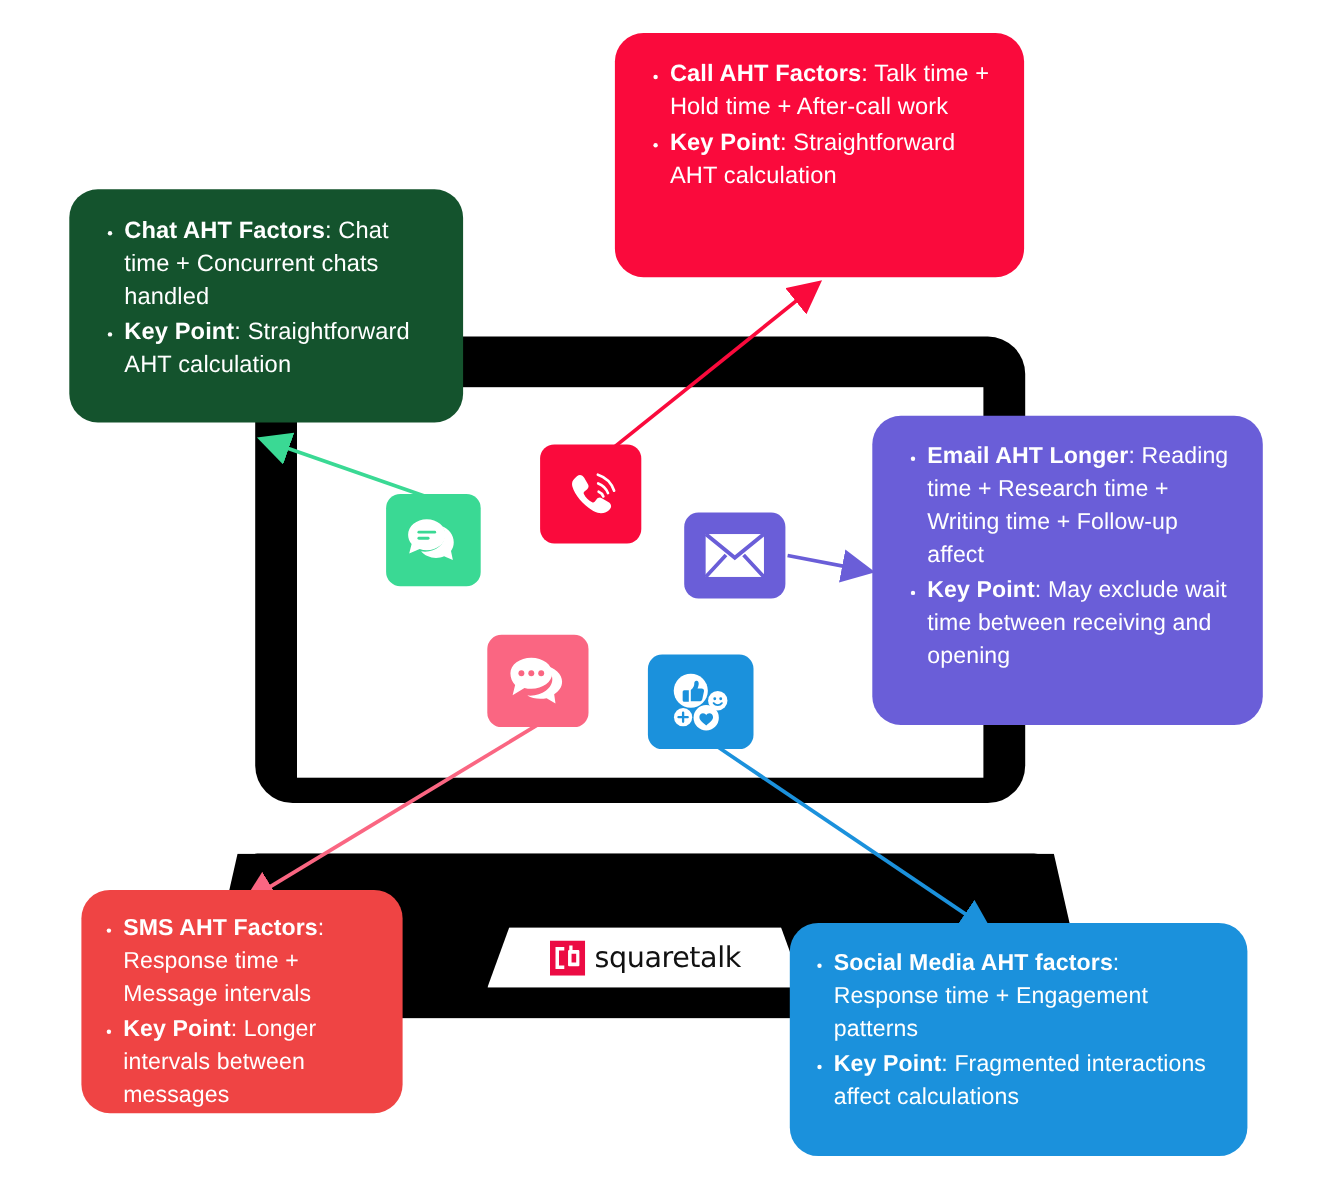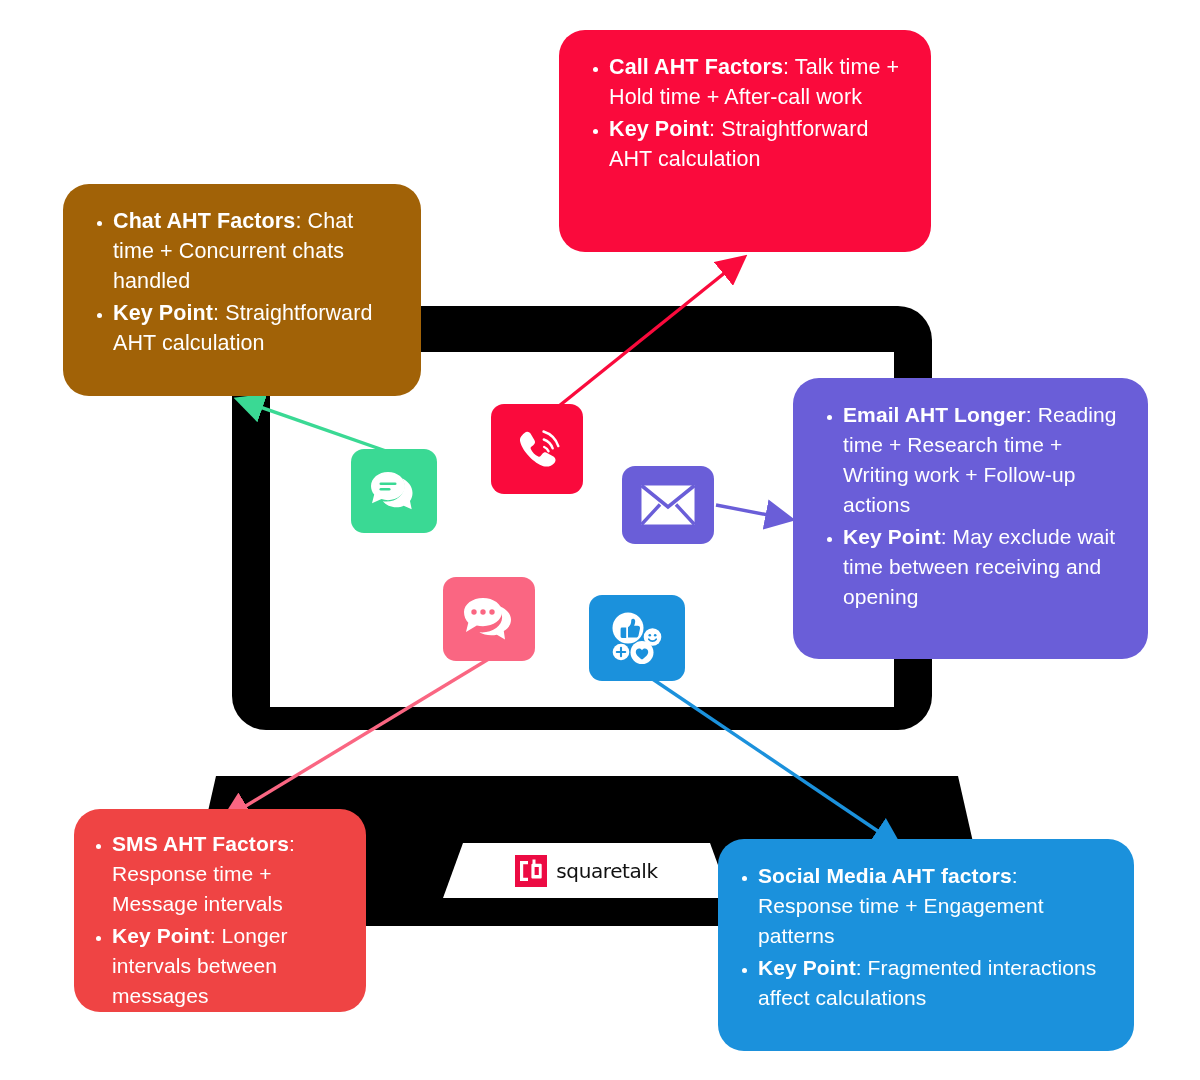--- a/index.html
+++ b/index.html
@@ -9,40 +9,40 @@
   
   .laptop-screen{position:absolute;left:232px;top:306px;width:700px;height:424px;background:#000;border-radius:34px;}
   .laptop-display{position:absolute;left:270px;top:352px;width:624px;height:355px;background:#fff;}
   .laptop-base{position:absolute;left:182px;top:776px;width:810px;height:150px;background:#000;
      clip-path:polygon(34px 0, 776px 0, 810px 150px, 0 150px);}
   .laptop-base-round{position:absolute;left:216px;top:776px;width:742px;height:34px;background:#000;border-radius:18px 18px 0 0;}
   .logo-plate{position:absolute;left:443px;top:843px;width:287px;height:55px;background:#fff;
      clip-path:polygon(20px 0, 267px 0, 287px 55px, 0 55px);
      display:flex;align-items:center;justify-content:center;gap:9px;}
   .logo-mark{width:32px;height:32px;flex:0 0 auto;}
-  .logo-word{font-family:"DejaVu Sans",sans-serif;font-size:20px;font-weight:500;color:#111;letter-spacing:-0.4px;}
+  .logo-word{font-family:"DejaVu Sans",sans-serif;font-size:26px;font-weight:500;color:#111;letter-spacing:-0.4px;}
 
   
   .chan-icon{position:absolute;border-radius:13px;display:flex;align-items:center;justify-content:center;}
   .chan-icon svg{display:block;}
   #icon-call  {left:491px;top:404px;width:92px;height:90px;background:#FA0A3C;}
   #icon-chat  {left:351px;top:449px;width:86px;height:84px;background:#3AD994;}
   #icon-email {left:622px;top:466px;width:92px;height:78px;background:#6A5ED8;}
   #icon-sms   {left:443px;top:577px;width:92px;height:84px;background:#FA6682;}
   #icon-social{left:589px;top:595px;width:96px;height:86px;background:#1B91DC;}
 
   
   .card{position:absolute;border-radius:26px;padding:22px 26px 24px 28px;box-sizing:border-box;color:#fff;}
   .card ul{margin:0;padding:0 0 0 22px;list-style:disc;}
   .card li{margin:0 0 2px 0;font-size:21.5px;line-height:30px;font-weight:300;letter-spacing:.1px;}
   .card li::marker{font-size:16px;}
   .card li b{font-weight:600;}
 
   #card-call  {left:559px;top:30px;width:372px;height:222px;background:#FA0A3C;}
-  #card-chat  {left:63px;top:184px;width:358px;height:212px;background:#a16207;}
+  #card-chat  {left:63px;top:172px;width:358px;height:212px;background:#14532d;}
   #card-email {left:793px;top:378px;width:355px;height:281px;background:#6A5ED8;}
   #card-sms   {left:74px;top:809px;width:292px;height:203px;background:#ef4444;}
   #card-social{left:718px;top:839px;width:416px;height:212px;background:#1B91DC;}
 
   #card-email li, #card-sms li, #card-social li{font-size:21px;line-height:30px;}
   #card-sms{padding:20px 18px 20px 16px;}
   #card-social{padding:22px 20px 22px 18px;}
 
   
   #arrows{position:absolute;left:0;top:0;width:1200px;height:1080px;pointer-events:none;}
@@ -161,21 +161,21 @@
 
   <div class="card" id="card-chat">
     <ul>
       <li><b>Chat AHT Factors</b><span>: Chat time + Concurrent chats handled</span></li>
       <li><b>Key Point</b><span>: Straightforward AHT calculation</span></li>
     </ul>
   </div>
 
   <div class="card" id="card-email">
     <ul>
-      <li><b>Email AHT Longer</b><span>: Reading time + Research time + Writing work + Follow-up actions</span></li>
+      <li><b>Email AHT Longer</b><span>: Reading time + Research time + Writing time + Follow-up affect</span></li>
       <li><b>Key Point</b><span>: May exclude wait time between receiving and opening</span></li>
     </ul>
   </div>
 
   <div class="card" id="card-sms">
     <ul>
       <li><b>SMS AHT Factors</b><span>: Response time + Message intervals</span></li>
       <li><b>Key Point</b><span>: Longer intervals between messages</span></li>
     </ul>
   </div>

